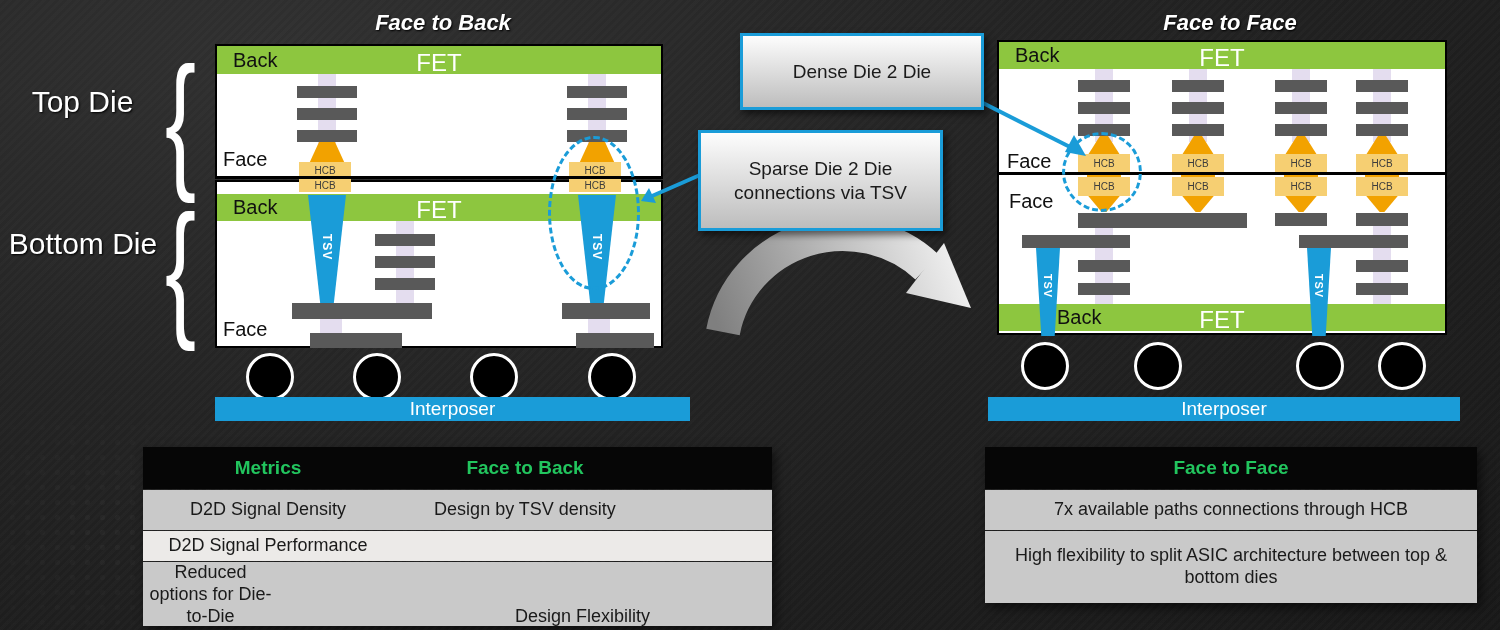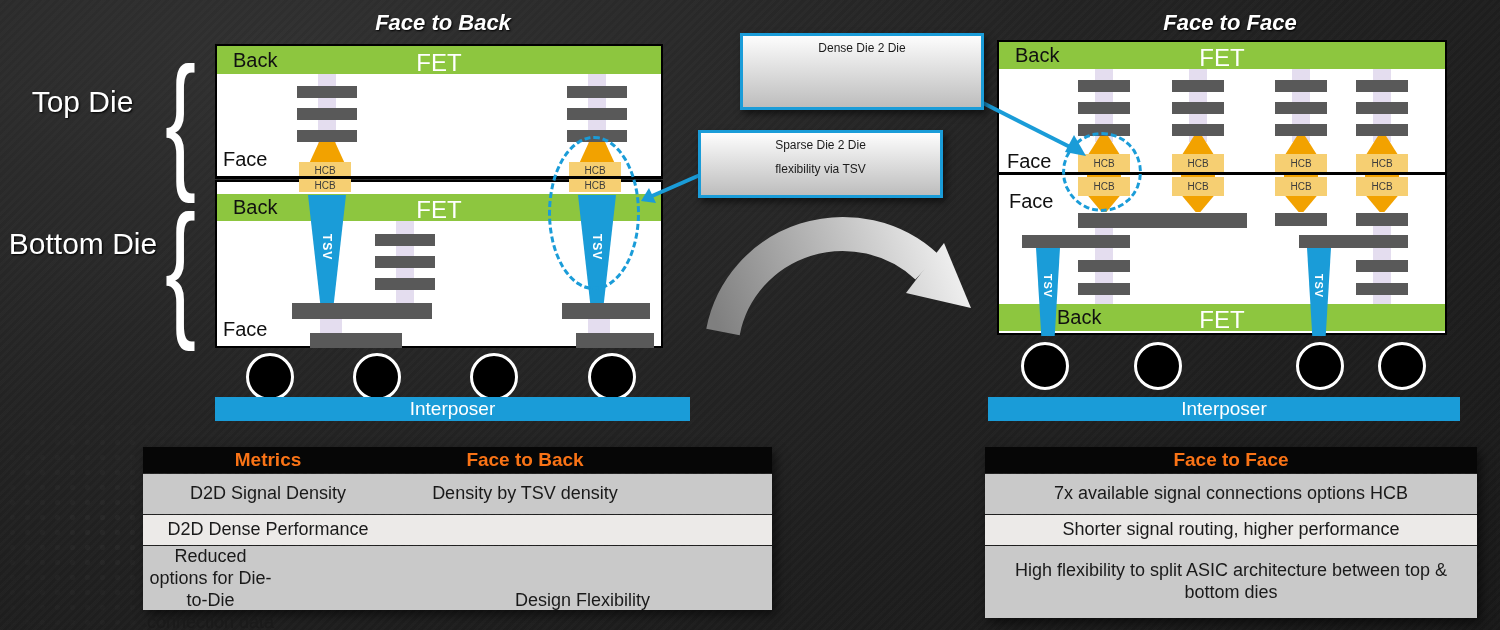--- a/index.html
+++ b/index.html
@@ -38,26 +38,26 @@
   .tsv-narrow{clip-path:polygon(0 0,100% 0,78% 100%,22% 100%)}
   .tsv-label{position:absolute;display:flex;align-items:center;justify-content:center;z-index:4}
   .tsv-label span{transform:rotate(90deg);color:#fff;font-size:12px;font-weight:bold;letter-spacing:1px}
   .faceline{position:absolute;background:#000;z-index:5}
   .dashed{position:absolute;border:3px dashed var(--blue);border-radius:50%;z-index:6}
   .bump{position:absolute;width:48px;height:48px;border-radius:50%;background:#000;border:3px solid #fff}
   .interposer{position:absolute;height:24px;background:var(--blue);display:flex;align-items:center;justify-content:center;
     color:#fff;font-size:19px}
   .callout{position:absolute;z-index:8;border:3px solid var(--blue);
     background:linear-gradient(#fdfdfd,#bdbdbd);box-shadow:3px 4px 7px rgba(0,0,0,.55);
-    display:flex;flex-direction:column;align-items:center;
-    font-size:12px;color:#1b1b1b;line-height:24px;text-align:center}
+    display:flex;flex-direction:column;align-items:center;justify-content:center;
+    font-size:19px;color:#1b1b1b;line-height:24px;text-align:center}
   .overlay-svg{position:absolute;inset:0;z-index:7;pointer-events:none}
   .datatable{position:absolute;z-index:2;box-shadow:4px 5px 10px rgba(0,0,0,.55)}
   .trow{display:grid;align-items:center}
-  .theader{background:#060606;color:#f97316;font-weight:bold;font-size:19px;height:26px}
+  .theader{background:#060606;color:#22c55e;font-weight:bold;font-size:19px;height:42px}
   .tbody-row{color:#1a1a1a;font-size:18px;margin-top:1px}
   .cell{display:flex;align-items:center;justify-content:center;text-align:center;height:100%;line-height:1.22}
   .lt .trow{grid-template-columns:250px 1fr}
   .lt .c2{padding-right:115px}
   .rt .trow{grid-template-columns:1fr}
   .rt .cell{padding:0 18px}
   .bg-a{background:var(--rowgray)} .bg-b{background:var(--rowlight)}
 </style>
 </head>
 <body>
@@ -235,23 +235,23 @@
   <div class="bump" style="left:1134px;top:342px"></div>
   <div class="bump" style="left:1296px;top:342px"></div>
   <div class="bump" style="left:1378px;top:342px"></div>
   <div class="interposer" style="left:988px;top:397px;width:472px">
     <span>Interposer</span>
   </div>
 
   <div class="callout" style="left:740px;top:33px;width:244px;height:77px">
     <span>Dense Die 2 Die</span>
   </div>
-  <div class="callout" style="left:698px;top:130px;width:245px;height:68px">
+  <div class="callout" style="left:698px;top:130px;width:245px;height:101px">
     <span>Sparse Die 2 Die</span>
-    <span>flexibility via TSV</span>
+    <span>connections via TSV</span>
   </div>
 
   <svg class="overlay-svg" width="1500" height="630" viewBox="0 0 1500 630">
     <defs>
       <linearGradient id="swooshGrad" gradientUnits="userSpaceOnUse" x1="723" y1="340" x2="975" y2="245">
         <stop offset="0" stop-color="#7f7f7f"></stop>
           <stop offset="1" stop-color="#fafafa"></stop>
       </linearGradient>
     </defs>
     <g>
@@ -268,38 +268,35 @@
     </g>
   </svg>
 
   <div class="datatable lt" style="left:143px;top:447px;width:629px">
     <div class="trow theader">
       <div class="cell c1">Metrics</div>
       <div class="cell c2">Face to Back</div>
     </div>
     <div class="trow tbody-row bg-a" style="height:40px">
       <div class="cell c1">D2D Signal Density</div>
-      <div class="cell c2">Density by TSV density</div>
+      <div class="cell c2">Design by TSV density</div>
     </div>
     <div class="trow tbody-row bg-b" style="height:30px">
-      <div class="cell c1">D2D Dense Performance</div>
+      <div class="cell c1">D2D Signal Performance</div>
     </div>
     <div class="trow tbody-row bg-a" style="height:64px">
       <div class="cell c2" style="max-width:100%">Reduced options for Die-to-Die connection data paths</div>
       <div class="cell c1">Design Flexibility</div>
     </div>
   </div>
 
   <div class="datatable rt" style="left:985px;top:447px;width:492px">
     <div class="trow theader">
       <div class="cell">Face to Face</div>
     </div>
     <div class="trow tbody-row bg-a" style="height:40px">
-      <div class="cell">7x available signal connections options HCB</div>
-    </div>
-    <div class="trow tbody-row bg-b" style="height:30px">
-      <div class="cell">Shorter signal routing, higher performance</div>
+      <div class="cell">7x available paths connections through HCB</div>
     </div>
     <div class="trow tbody-row bg-a" style="height:72px">
       <div class="cell">High flexibility to split ASIC architecture between top &amp; bottom dies</div>
     </div>
   </div>
 </div>
 
 </body></html>

